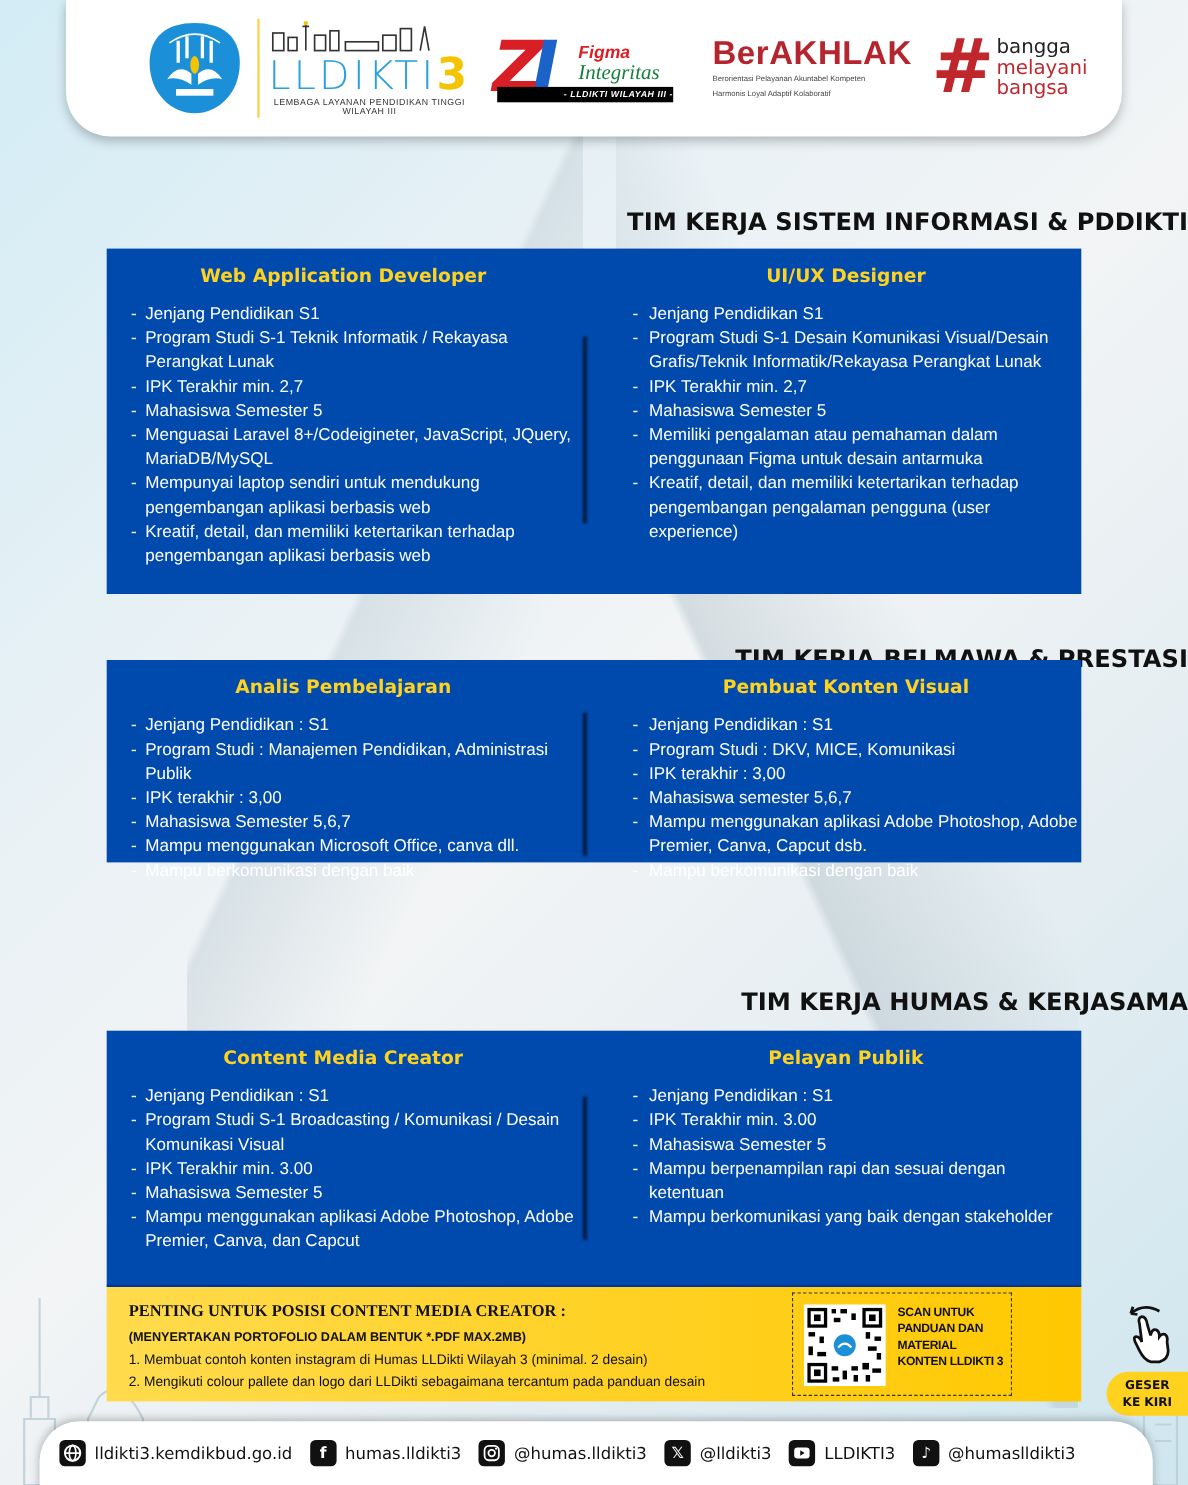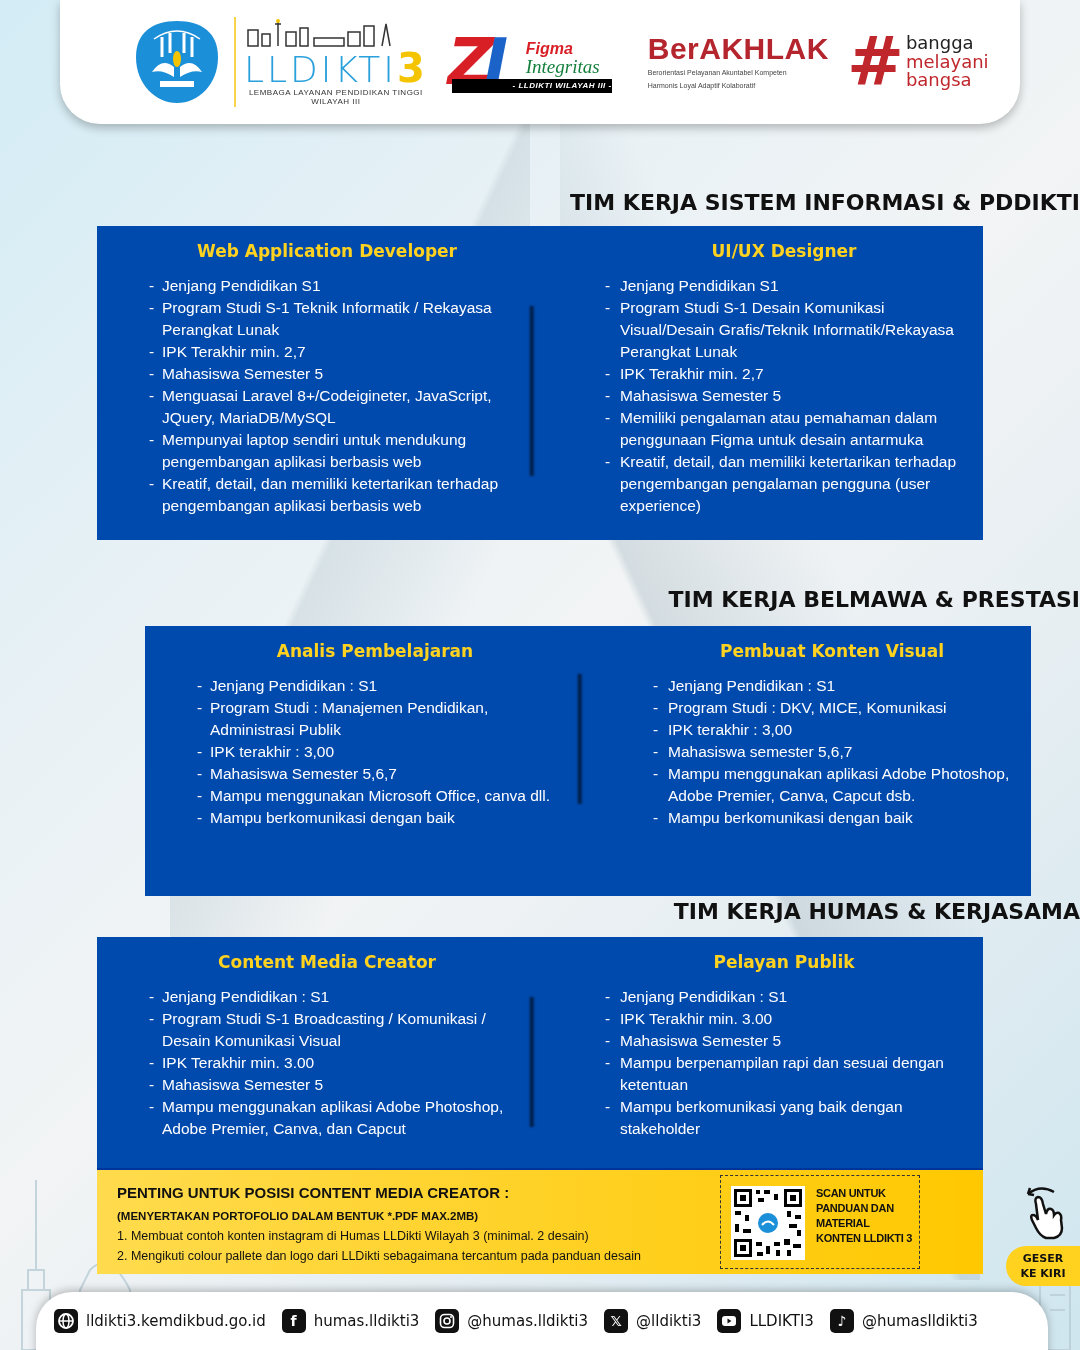--- a/index.html
+++ b/index.html
@@ -53,21 +53,21 @@
   }
   .panel {
     position: absolute; left: 97px; width: 886px; background: #004aad;
     display: flex;
   }
   .panel .divider {
     position: absolute; left: 432px; width: 6px;
     background: linear-gradient(90deg, rgba(0,0,0,0) 0%, rgba(0,0,0,0.75) 40%, rgba(0,0,0,0) 100%);
     filter: blur(1px);
   }
-  .col { position: absolute; top: 0; padding-left: 30px; }
+  .col { position: absolute; top: 0; }
   .col.left { left: 0; width: 430px; }
   .col.right { left: 458px; width: 428px; }
   .job-title {
     font-family: "DejaVu Sans", sans-serif; font-weight: bold; font-size: 17px; color: #ffd21f;
     text-align: center; margin-top: 15px; height: 22px;
   }
   .col.left .job-title { padding-left: 0; }
   .req-list { list-style: none; margin-top: 12px; }
   .req-list li {
     position: relative; color: #ffffff; font-size: 15.5px; line-height: 22px;
@@ -76,21 +76,21 @@
   .col.right .req-list li { padding-left: 35px; }
   .req-list li::before { content: "-"; position: absolute; left: 22px; top: 0; }
   .col.right .req-list li::before { left: 20px; }
 
   
   .note {
     position: absolute; left: 97px; top: 1168px; width: 886px; height: 106px;
     background: linear-gradient(90deg, #ffdb4d 0%, #ffc800 100%);
     border-top: 2px solid #00349a;
   }
-  .note-title { position: absolute; left: 20px; top: 14px; font-family: Liberation Sans, sans-serif; font-weight: bold; font-size: 15px; color: #111; }
+  .note-title { position: absolute; left: 20px; top: 14px; font-family: Liberation Serif, serif; font-weight: bold; font-size: 15px; color: #111; }
   .note-sub { position: absolute; left: 20px; top: 40px; font-weight: bold; font-size: 11.5px; color: #111; }
   .note-item { position: absolute; left: 20px; font-size: 12.5px; color: #111; }
   .note-item.i1 { top: 59px; }
   .note-item.i2 { top: 79px; }
   .qr-box {
     position: absolute; left: 623px; top: 5px; width: 200px; height: 94px;
     border: 1px dashed #333;
   }
   .qr { position: absolute; left: 10px; top: 10px; width: 74px; height: 74px; background: #fff; }
   .qr-text { position: absolute; left: 95px; top: 10px; font-weight: bold; font-size: 11px; color: #111; line-height: 15px; width: 100px; letter-spacing: -0.3px; }
@@ -204,21 +204,21 @@
       <li>Program Studi S-1 Desain Komunikasi Visual/Desain Grafis/Teknik Informatik/Rekayasa Perangkat Lunak</li>
       <li>IPK Terakhir min. 2,7</li>
       <li>Mahasiswa Semester 5</li>
       <li>Memiliki pengalaman atau pemahaman dalam penggunaan Figma untuk desain antarmuka</li>
       <li>Kreatif, detail, dan memiliki ketertarikan terhadap pengembangan pengalaman pengguna (user experience)</li>
     </ul>
   </div>
 </div>
 
 <div class="section-title" style="top:587px;">TIM KERJA BELMAWA &amp; PRESTASI</div>
-<div class="panel" style="top:626px; height:270px;margin-left:48px;">
+<div class="panel" style="top:600px; height:184px;">
   <div class="divider" style="top:48px; height:130px;"></div>
   <div class="col left">
     <div class="job-title">Analis Pembelajaran</div>
     <ul class="req-list">
       <li>Jenjang Pendidikan : S1</li>
       <li>Program Studi : Manajemen Pendidikan, Administrasi Publik</li>
       <li>IPK terakhir : 3,00</li>
       <li>Mahasiswa Semester 5,6,7</li>
       <li>Mampu menggunakan Microsoft Office, canva dll.</li>
       <li>Mampu berkomunikasi dengan baik</li>

